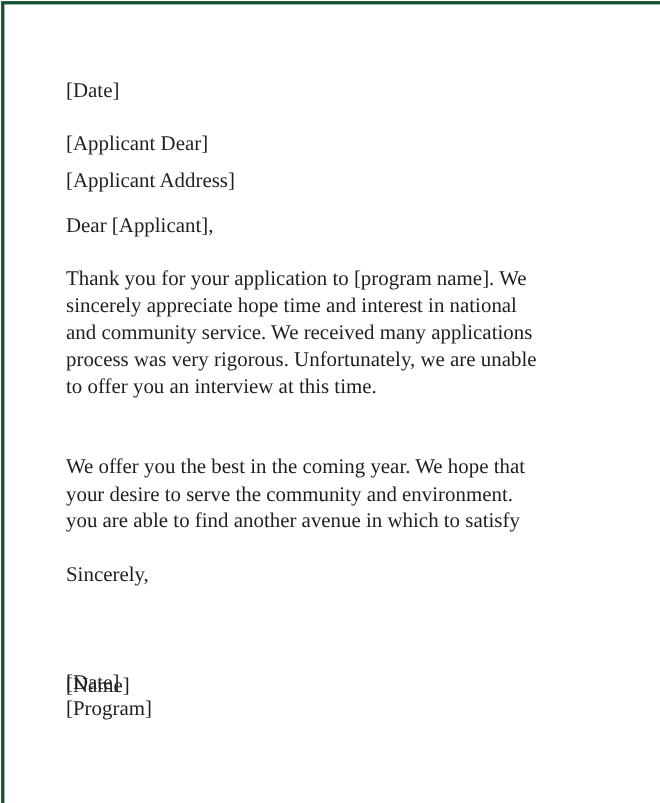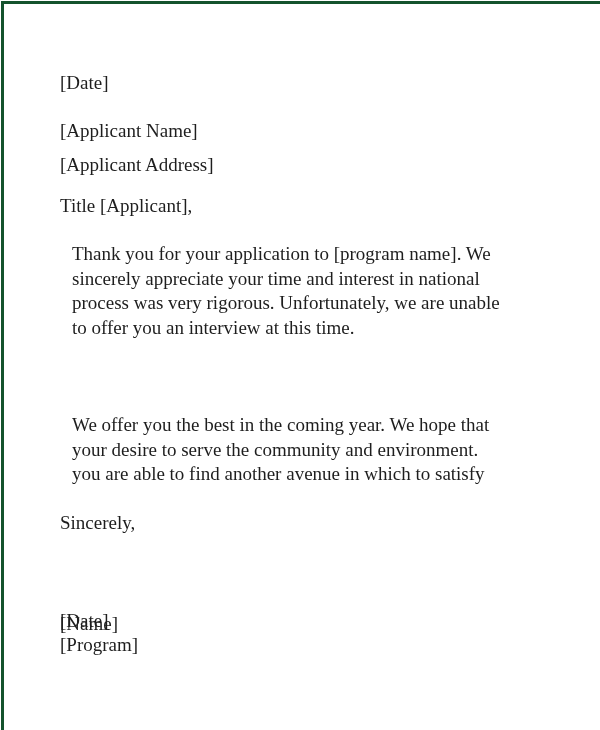--- a/index.html
+++ b/index.html
@@ -8,37 +8,38 @@
     position:absolute; left:1px; top:1px; width:596px; height:726px;
     border:3px solid #14532d; background:#ffffff;
   }
   .letter {
     position:absolute; left:56px; top:0; width:520px;
     font-family:"Liberation Serif", serif; font-size:19px; line-height:24.5px;
     color:#1e1e1e;
   }
   .line { position:absolute; left:0; white-space:nowrap; }
   .para { position:absolute; left:0; width:520px; }
-  .para .pl { display:block; white-space:nowrap; height:24.5px;margin-left:12px; }
+  .para .pl { display:block; white-space:nowrap; height:24.5px; }
 </style>
 </head>
 <body>
 
 <div class="page">
   <div class="letter">
     <div class="line" style="top:67px">[Date]</div>
 
-    <div class="line" style="top:115px">[Applicant Name]</div>
+    <div class="line" style="top:115px">[Applicant Dear]</div>
     <div class="line" style="top:149px">[Applicant Address]</div>
 
-    <div class="line" style="top:190px">Title [Applicant],</div>
+    <div class="line" style="top:190px">Dear [Applicant],</div>
 
     <div class="para" style="top:238px">
       <span class="pl">Thank you for your application to [program name]. We</span>
-      <span class="pl">sincerely appreciate your time and interest in national</span>
+      <span class="pl">sincerely appreciate hope time and interest in national</span>
+      <span class="pl">and community service. We received many applications</span>
       <span class="pl">process was very rigorous. Unfortunately, we are unable</span>
       <span class="pl">to offer you an interview at this time.</span>
     </div>
 
     <div class="para" style="top:409px">
       <span class="pl">We offer you the best in the coming year. We hope that</span>
       <span class="pl">your desire to serve the community and environment.</span>
       <span class="pl">you are able to find another avenue in which to satisfy</span>
     </div>
 

